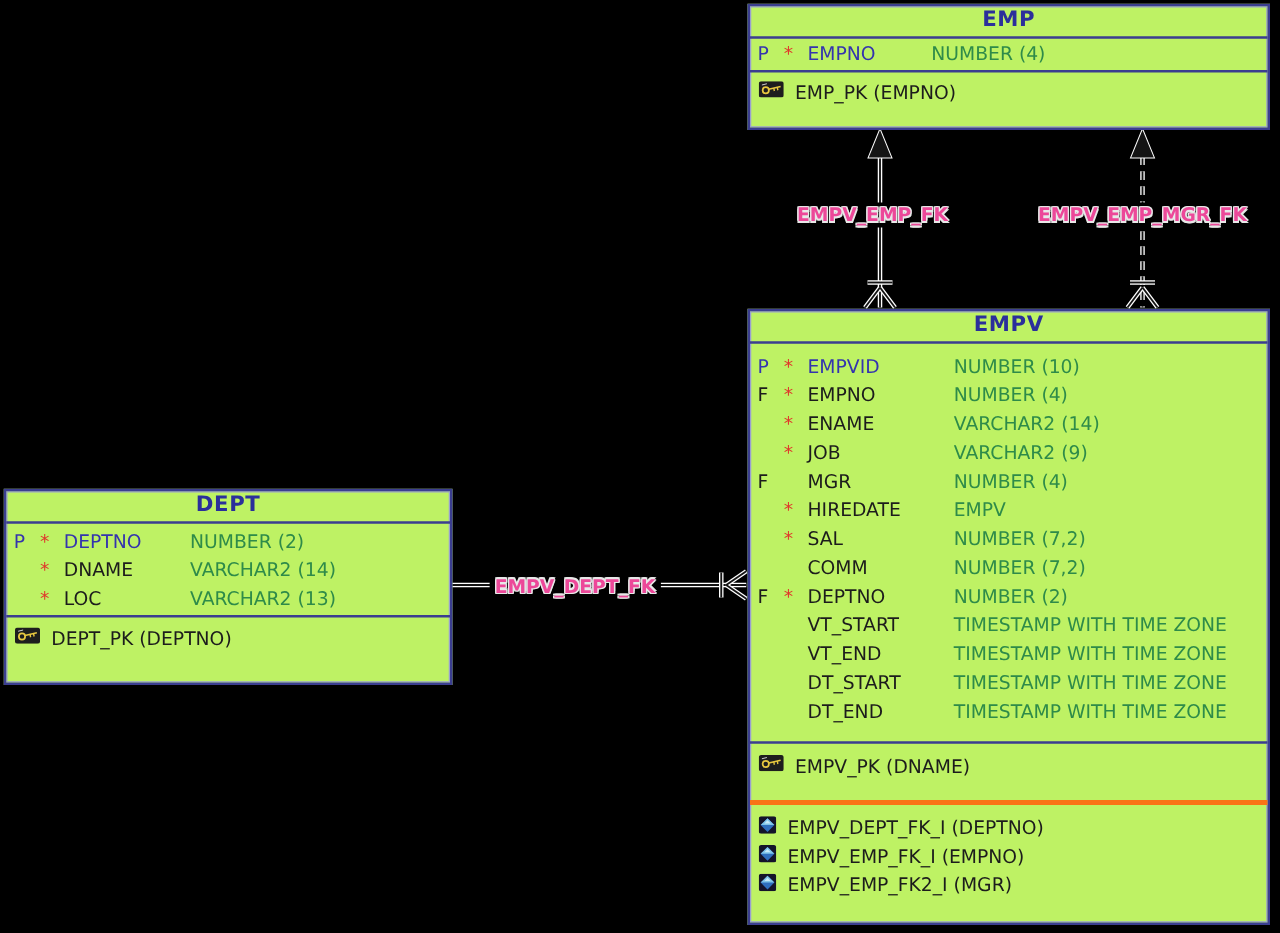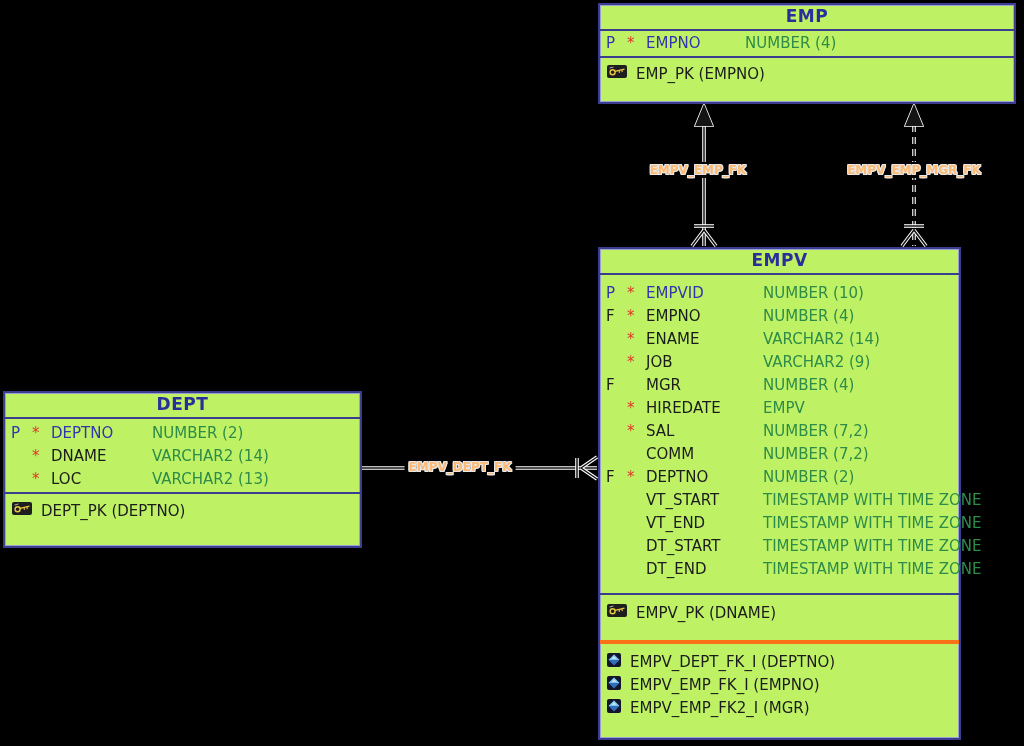--- a/index.html
+++ b/index.html
@@ -6,21 +6,21 @@
   body{
     width:1024px;height:746px;position:relative;overflow:hidden;
     background:#000000;
     font-family:"DejaVu Sans","Liberation Sans",sans-serif;
   }
   
   #rel-svg{position:absolute;left:0;top:0;z-index:1;pointer-events:none;}
   .rel-label{
     position:absolute;z-index:2;transform:translateX(-50%);
     background:#000000;padding:1px 4px;
-    font-size:12px;font-weight:bold;color:#fdba74;white-space:nowrap;
+    font-size:15px;font-weight:bold;color:#ec4899;white-space:nowrap;
     text-shadow:-1px -1px 0 #e8e8e8,1px -1px 0 #e8e8e8,-1px 1px 0 #e8e8e8,1px 1px 0 #e8e8e8,
                  0 -1px 0 #e8e8e8,0 1px 0 #e8e8e8,-1px 0 0 #e8e8e8,1px 0 0 #e8e8e8;
   }
   
   .table{
     position:absolute;z-index:3;box-sizing:border-box;
     background:#bef264;
     border:2px solid #3B3E90;
     box-shadow:inset 0 0 0 1px #9AA0D0;
     display:flex;flex-direction:column;
@@ -126,21 +126,21 @@
         <circle cx="5.6" cy="7.2" r="2.5" fill="none" stroke="#E8C840" stroke-width="1.4"></circle>
         <path d="M8 6.4 L17.5 4.2" stroke="#E8C840" stroke-width="1.3" fill="none"></path>
         <path d="M12 5.4 l.5 2.4 M14.8 4.8 l.5 2.4" stroke="#E8C840" stroke-width="1.1" fill="none"></path>
         <path d="M2.5 3 l4 -1" stroke="#cfcfcf" stroke-width="0.8" fill="none"></path>
       </svg>
       <span>EMP_PK (EMPNO)</span>
     </div>
   </div>
 </div>
 
-<div class="table t-empv" style="left:598px;top:247px;width:363px;height:493px;">
+<div class="table t-empv" style="left:598px;top:247px;width:418px;height:493px;">
   <div class="t-header">EMPV</div>
   <div class="attrs">
     <div class="attr-row">
       <span class="flag p">P</span>
       <span class="req">*</span>
       <span class="aname pk">EMPVID</span>
       <span class="atype">NUMBER (10)</span>
     </div>
     <div class="attr-row">
       <span class="flag">F</span>

